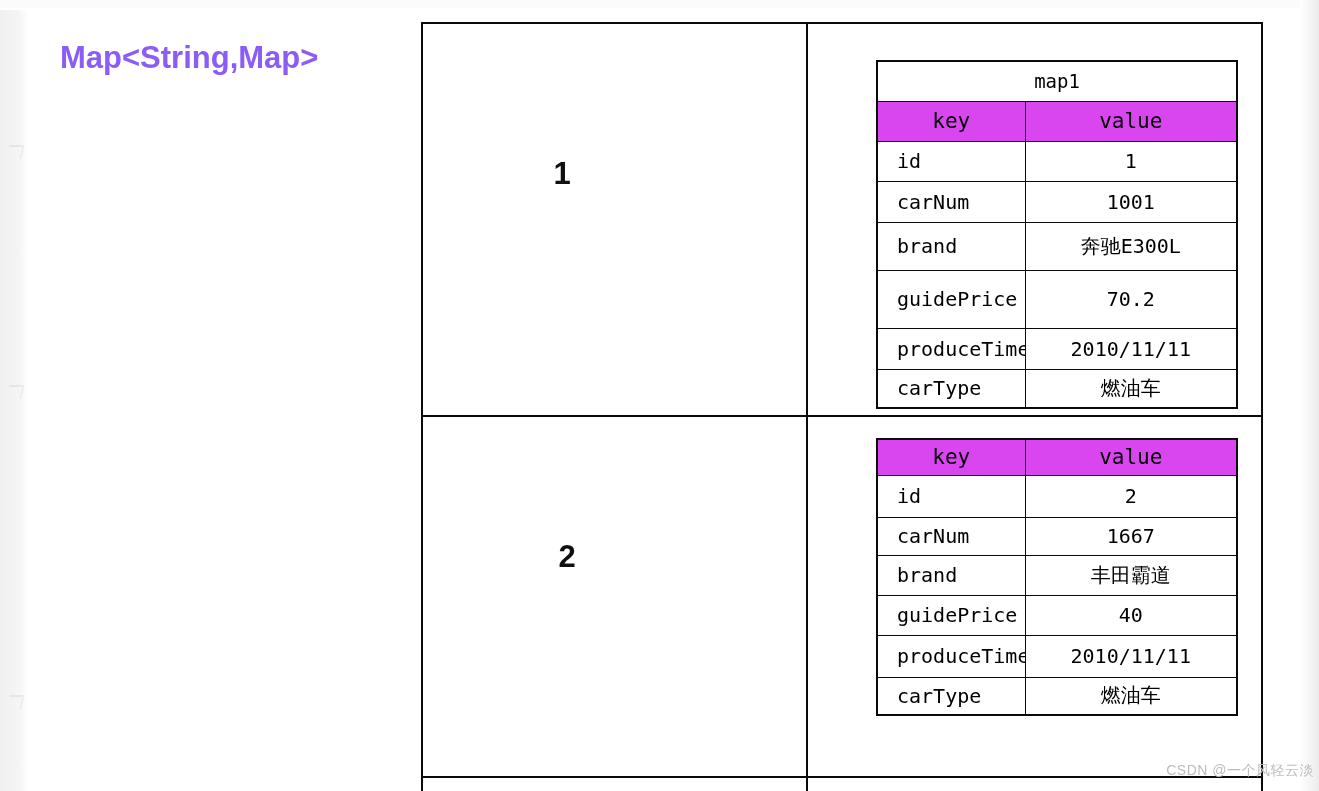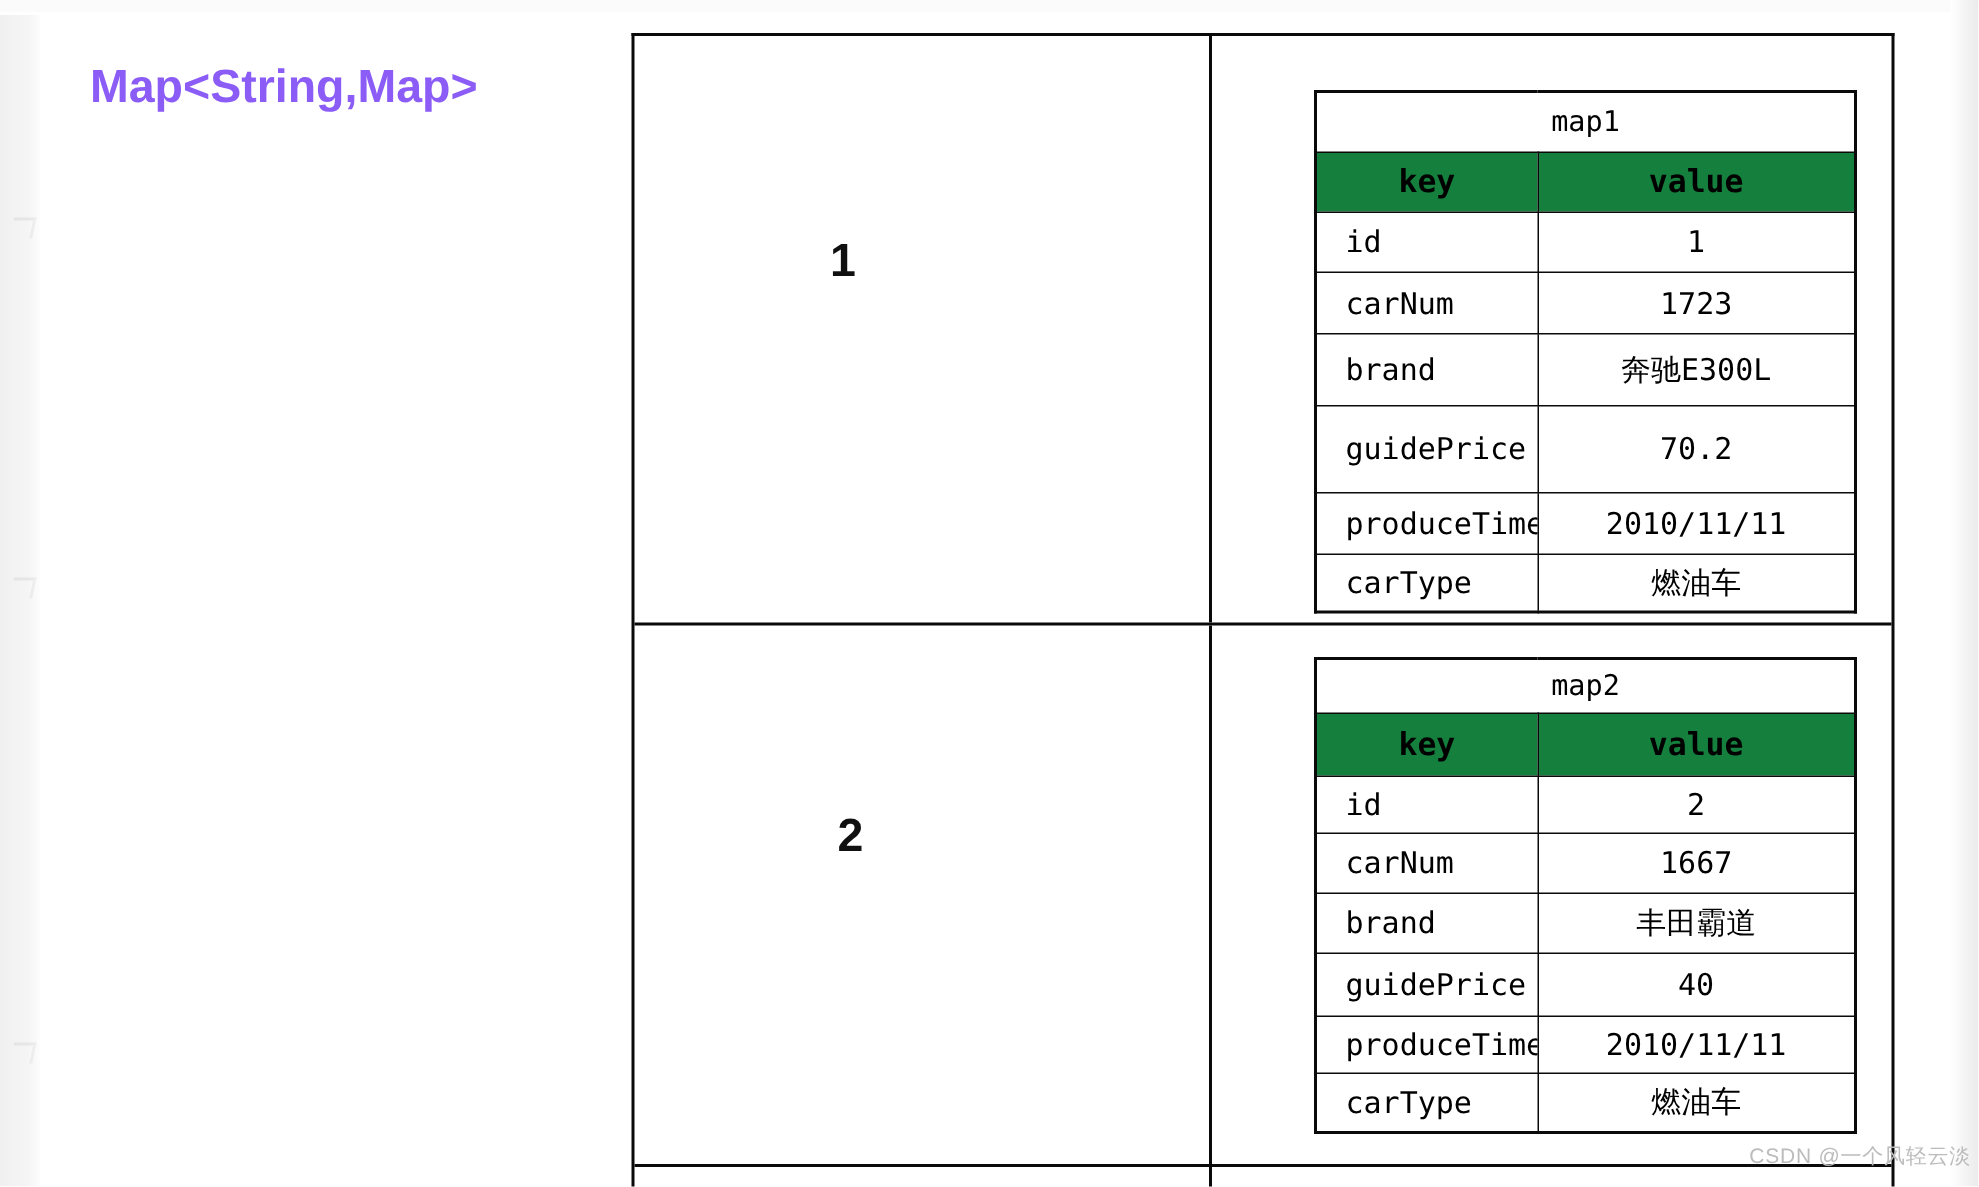--- a/index.html
+++ b/index.html
@@ -72,22 +72,22 @@
     background:#fff;
     border:2px solid #0a0a0a;
   }
   .map-table.t1 { left:68px; top:36px; }
   .map-table.t2 { left:68px; top:21px; }
   .map-table td { border:1px solid #0a0a0a; overflow:hidden; }
   .map-table col.c-key { width:148px; }
   .map-table col.c-val { width:212px; }
   .map-title-cell { text-align:center; font-size:19px; }
   .map-header-cell {
-    text-align:center; font-weight:bold; font-size:21px;
-    background:#15803d;
+    text-align:center; font-weight:normal; font-size:21px;
+    background:#d946ef;
     margin-top:47px;
   }
   .key-cell { text-align:left; padding-left:19px; }
   .val-cell { text-align:center; }
 
   .t1 tr:nth-child(1){height:40px} .t1 tr:nth-child(2){height:40px}
   .t1 tr:nth-child(3){height:40px} .t1 tr:nth-child(4){height:41px}
   .t1 tr:nth-child(5){height:48px} .t1 tr:nth-child(6){height:58px}
   .t1 tr:nth-child(7){height:41px} .t1 tr:nth-child(8){height:39px}
 
@@ -134,21 +134,21 @@
         <tr>
           <td class="map-header-cell">key</td>
           <td class="map-header-cell">value</td>
         </tr>
         <tr>
           <td class="key-cell">id</td>
           <td class="val-cell">1</td>
         </tr>
         <tr>
           <td class="key-cell">carNum</td>
-          <td class="val-cell">1723</td>
+          <td class="val-cell">1001</td>
         </tr>
         <tr>
           <td class="key-cell">brand</td>
           <td class="val-cell">奔驰E300L</td>
         </tr>
         <tr>
           <td class="key-cell">guidePrice</td>
           <td class="val-cell">70.2</td>
         </tr>
         <tr>
@@ -168,23 +168,20 @@
     <div class="outer-cell-left">
       <span class="row-index n2">2</span>
     </div>
     <div class="outer-cell-right">
       <table class="map-table t2">
         <colgroup>
             <col class="c-key">
             <col class="c-val">
           </colgroup>
         <tbody>
-            <tr>
-          <td colspan="2" class="map-title-cell">map2</td>
-        </tr>
         <tr>
           <td class="map-header-cell">key</td>
           <td class="map-header-cell">value</td>
         </tr>
         <tr>
           <td class="key-cell">id</td>
           <td class="val-cell">2</td>
         </tr>
         <tr>
           <td class="key-cell">carNum</td>

